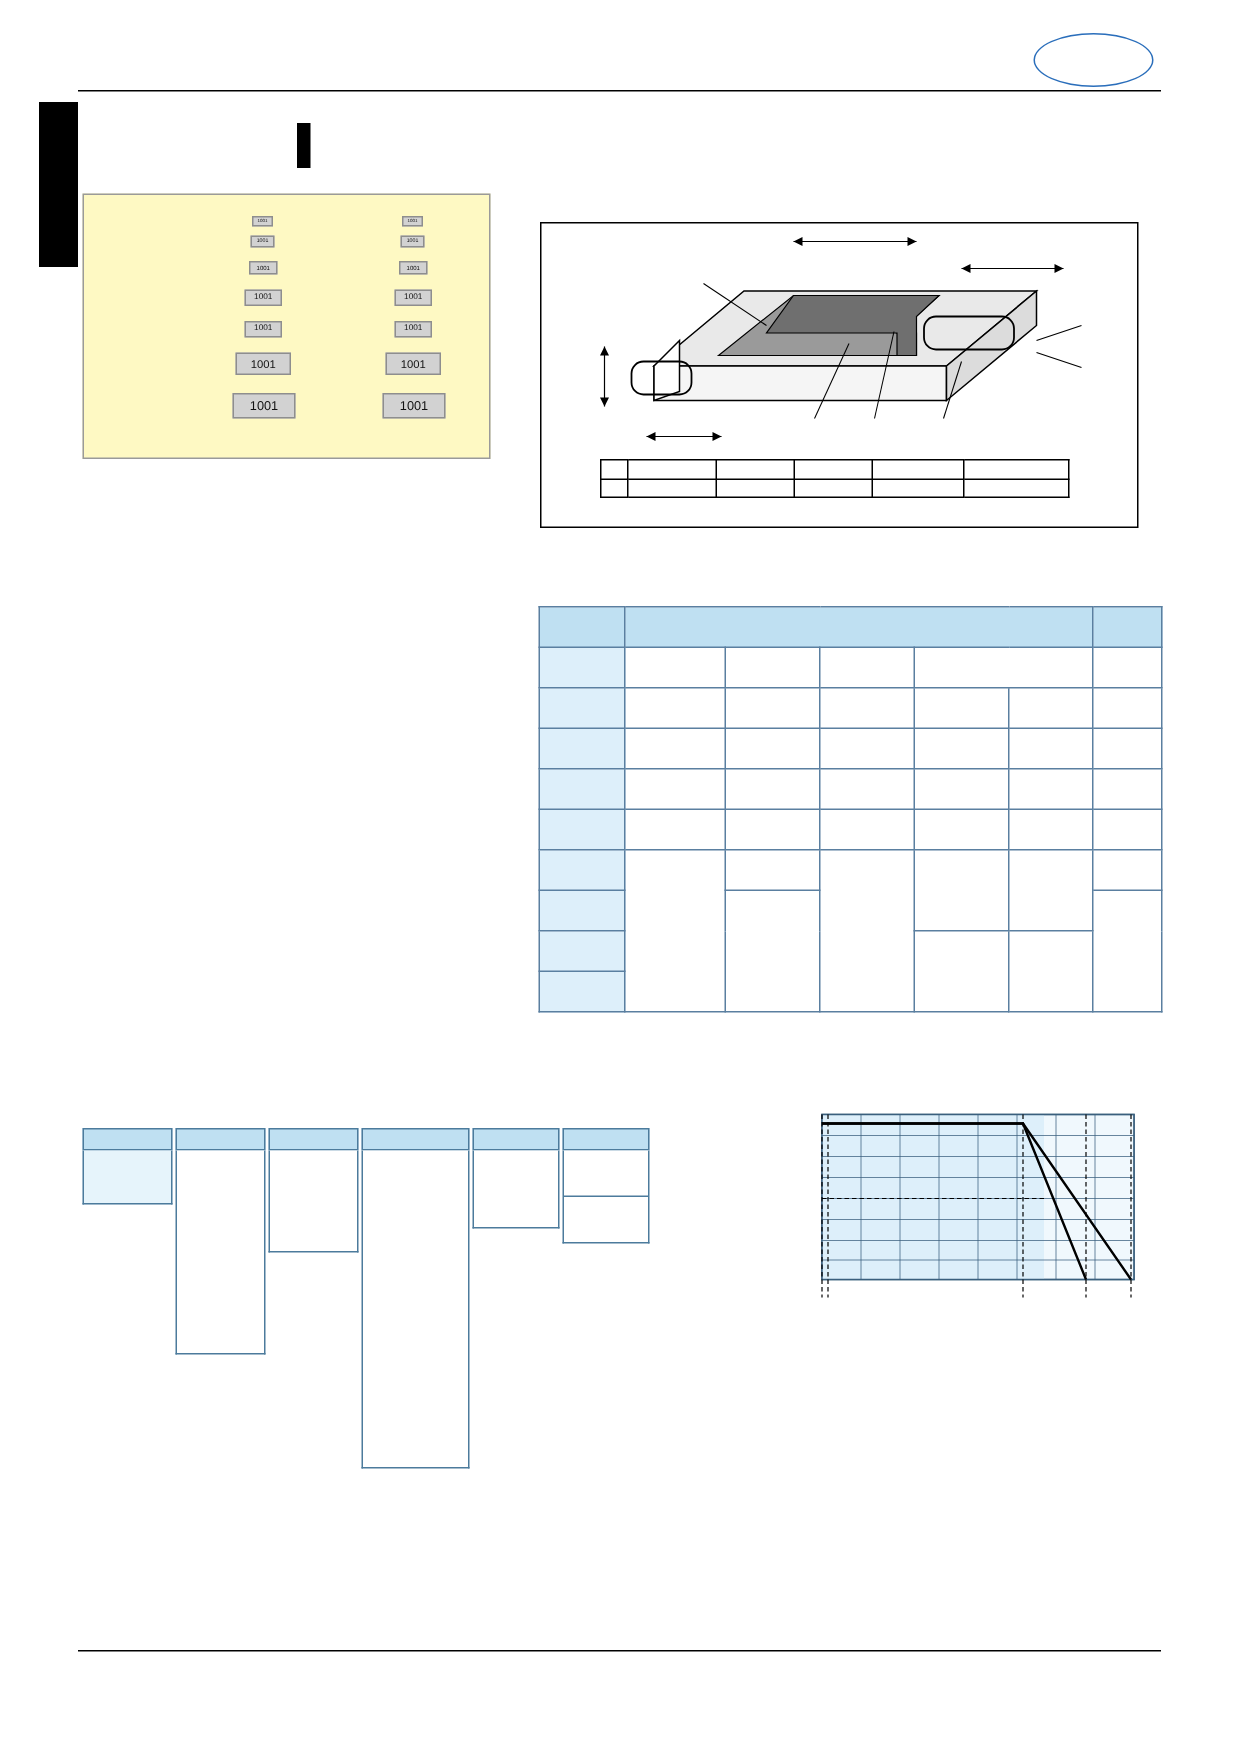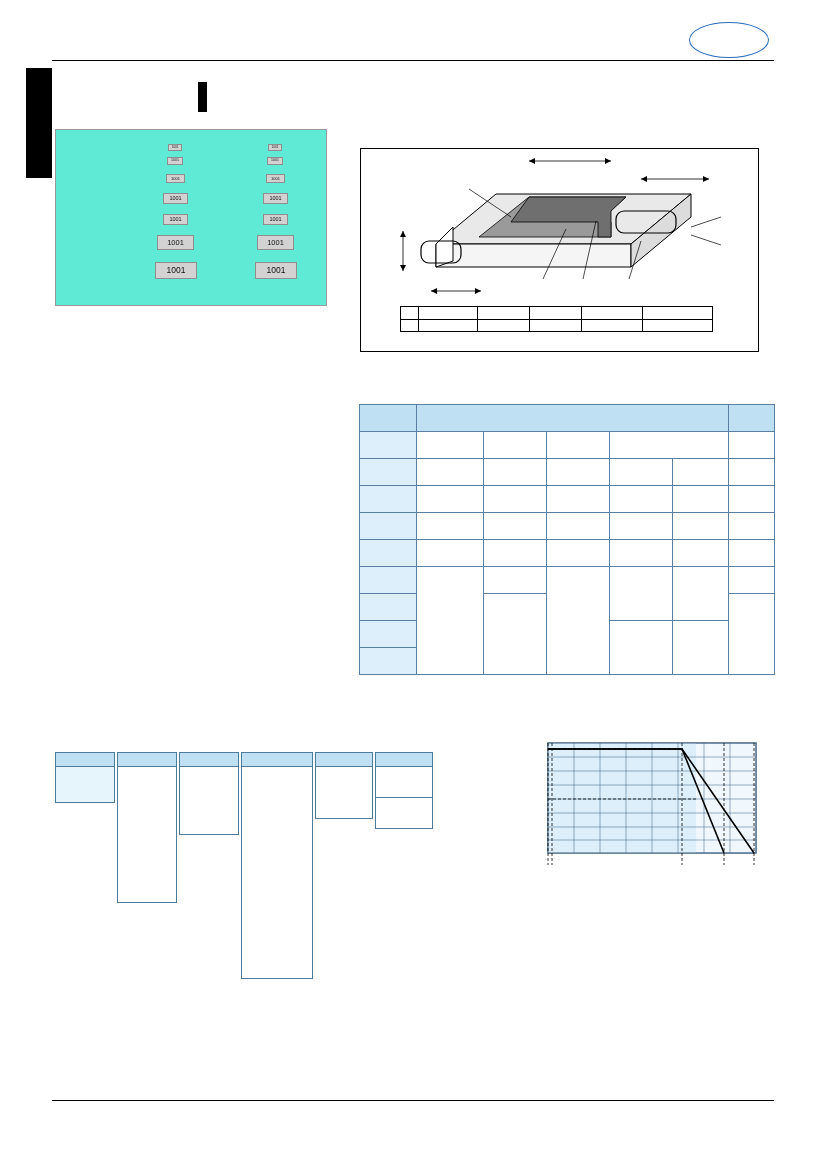--- a/index.html
+++ b/index.html
@@ -62,21 +62,21 @@
     background: #000000;
   }
 
   
   .marking-panel {
     position: absolute;
     left: 55px;
     top: 129px;
     width: 270px;
     height: 175px;
-    background: #5eead4;
+    background: #fef9c3;
     border: 1px solid #9a9a9a;
   }
   .chip {
     position: absolute;
     background: #d2d2d2;
     border: 1px solid #8e8e8e;
     color: #111;
     font-family: "Liberation Sans", sans-serif;
     display: flex;
     align-items: center;

